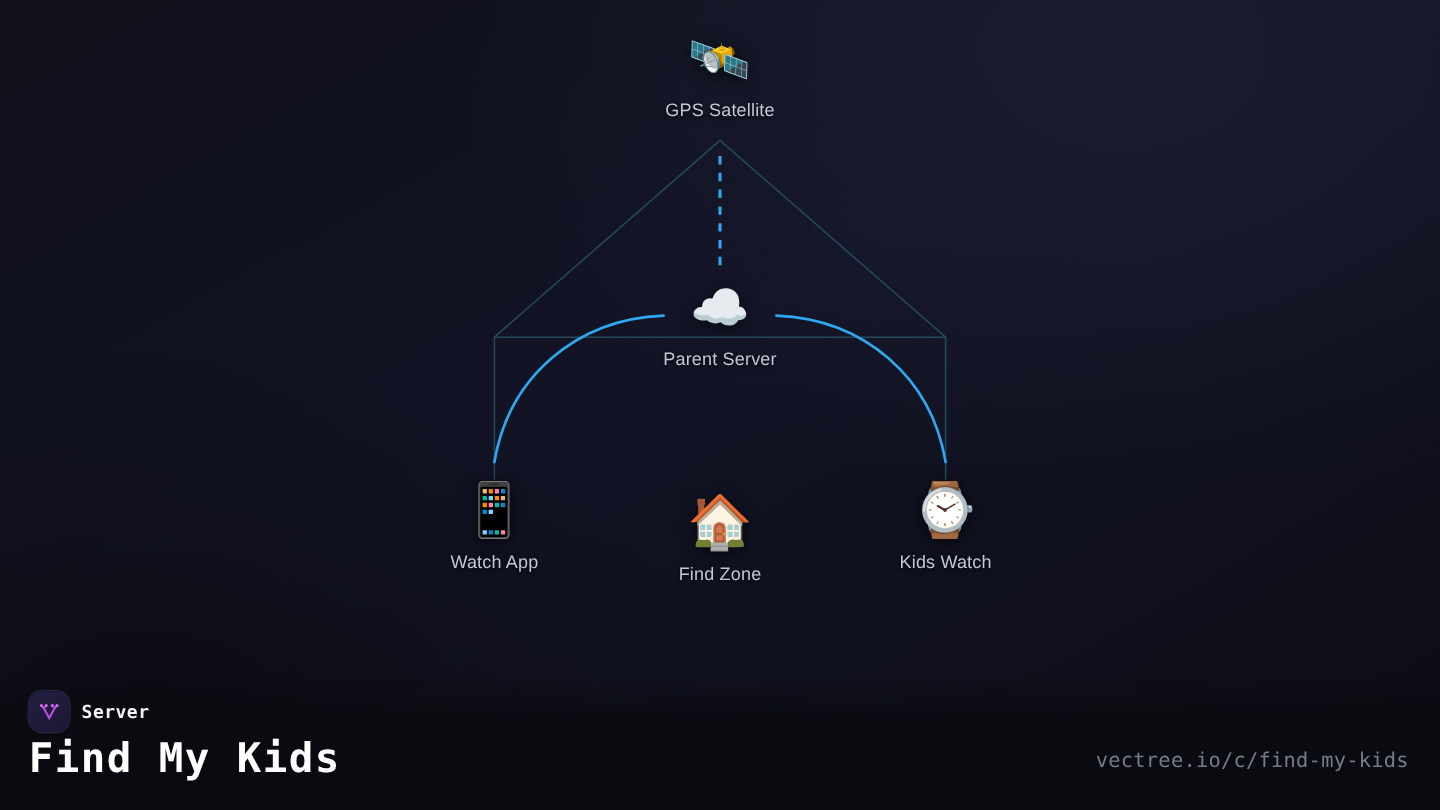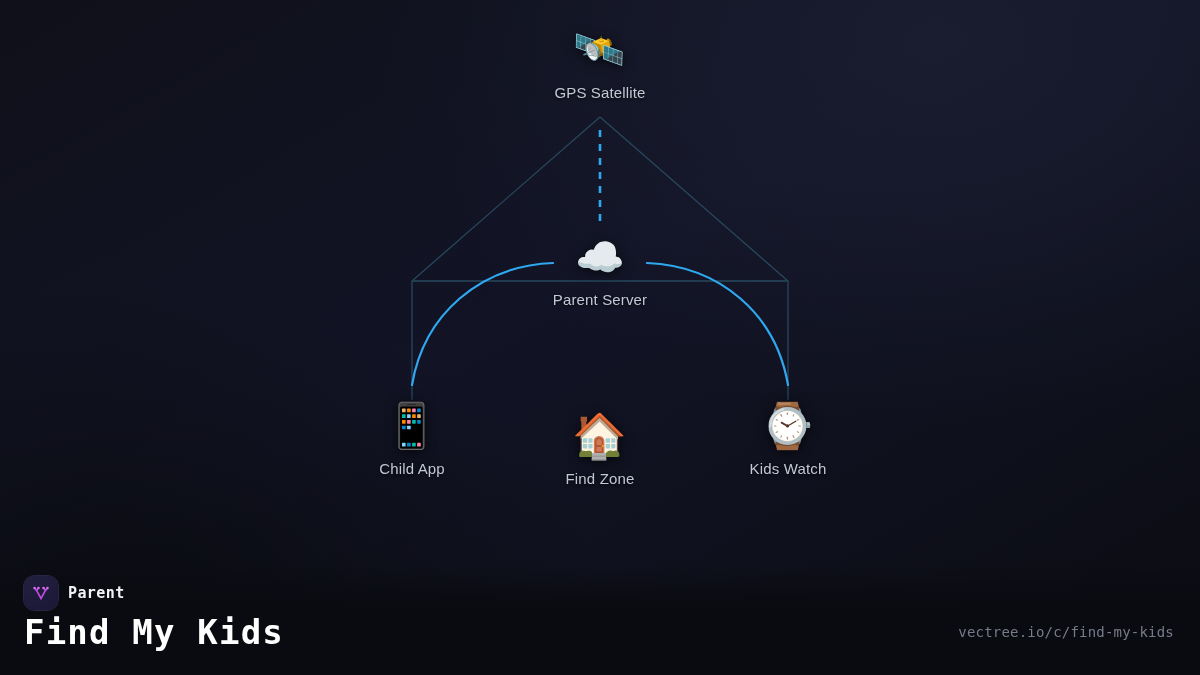--- a/index.html
+++ b/index.html
@@ -100,21 +100,21 @@
     font-size:34px;
     font-weight:700;
     color:#ffffff;
     letter-spacing:1.2px;
     white-space:nowrap;
   }
   #footer-url {
     position:absolute;
     right:26px; top:624px;
     font-family:"DejaVu Sans Mono", monospace;
-    font-size:14px;
+    font-size:17px;
     color:#767b8a;
     letter-spacing:.2px;
     white-space:nowrap;
   }
 </style>
 </head>
 <body>
 
 <div id="stage">
 
@@ -135,21 +135,21 @@
     <div class="node-label">GPS Satellite</div>
   </div>
 
   <div class="node" id="node-server">
     <div class="node-glyph">☁️</div>
     <div class="node-label">Parent Server</div>
   </div>
 
   <div class="node" id="node-parent-app">
     <div class="node-glyph">📱</div>
-    <div class="node-label">Child App</div>
+    <div class="node-label">Watch App</div>
   </div>
 
   <div class="node" id="node-safe-zone">
     <div class="node-glyph">🏠</div>
     <div class="node-label">Find Zone</div>
   </div>
 
   <div class="node" id="node-child-watch">
     <div class="node-glyph">⌚</div>
     <div class="node-label">Kids Watch</div>
@@ -168,19 +168,19 @@
           <path d="M17.5 8.5 L19.4 6.4"></path>
         </g>
         <g fill="#d96ef0">
           <circle cx="4.2" cy="5.9" r="1.5"></circle>
           <circle cx="9.0" cy="5.9" r="1.5"></circle>
           <circle cx="15.0" cy="5.9" r="1.5"></circle>
           <circle cx="19.8" cy="5.9" r="1.5"></circle>
         </g>
       </svg>
     </div>
-    <div id="brand-name">Parent</div>
+    <div id="brand-name">Server</div>
   </div>
 
   <div id="page-title">Find My Kids</div>
   <div id="footer-url">vectree.io/c/find-my-kids</div>
 
 </div>
 
 </body></html>

